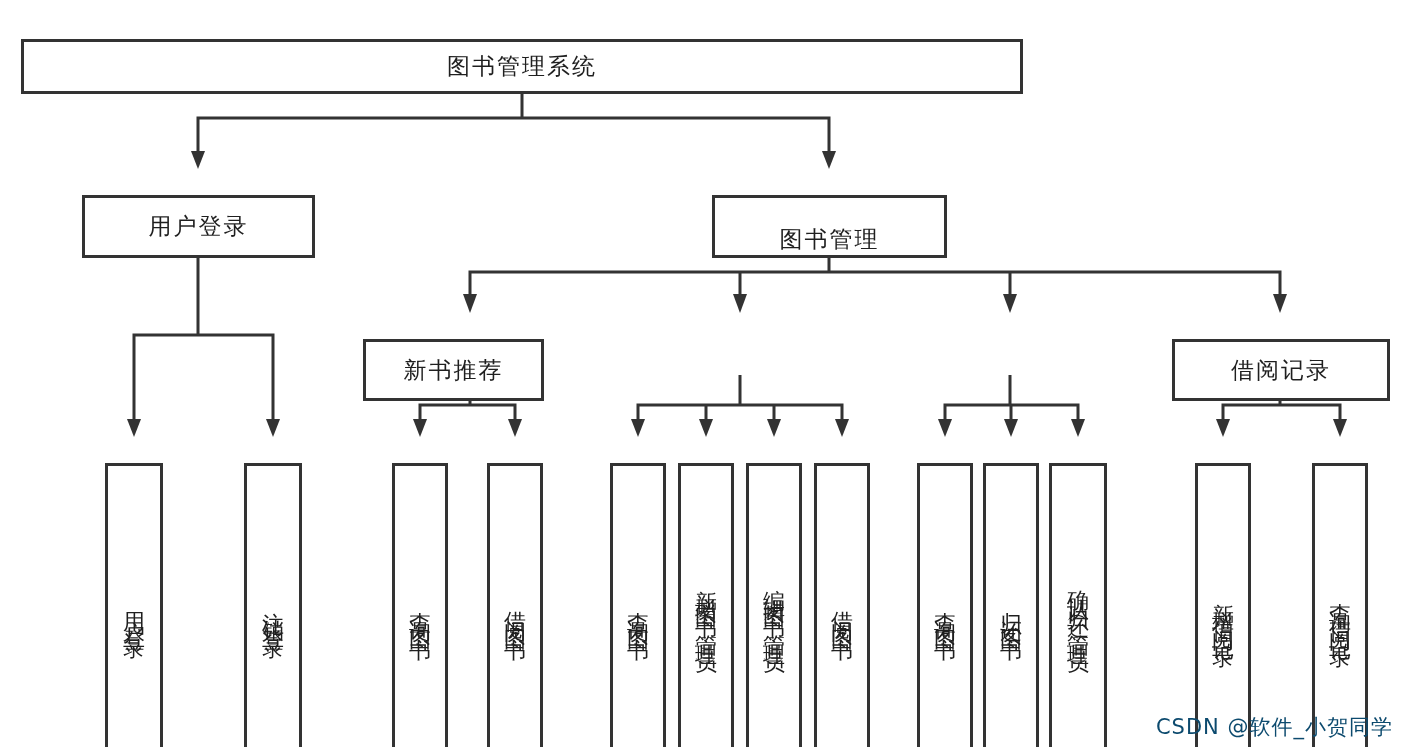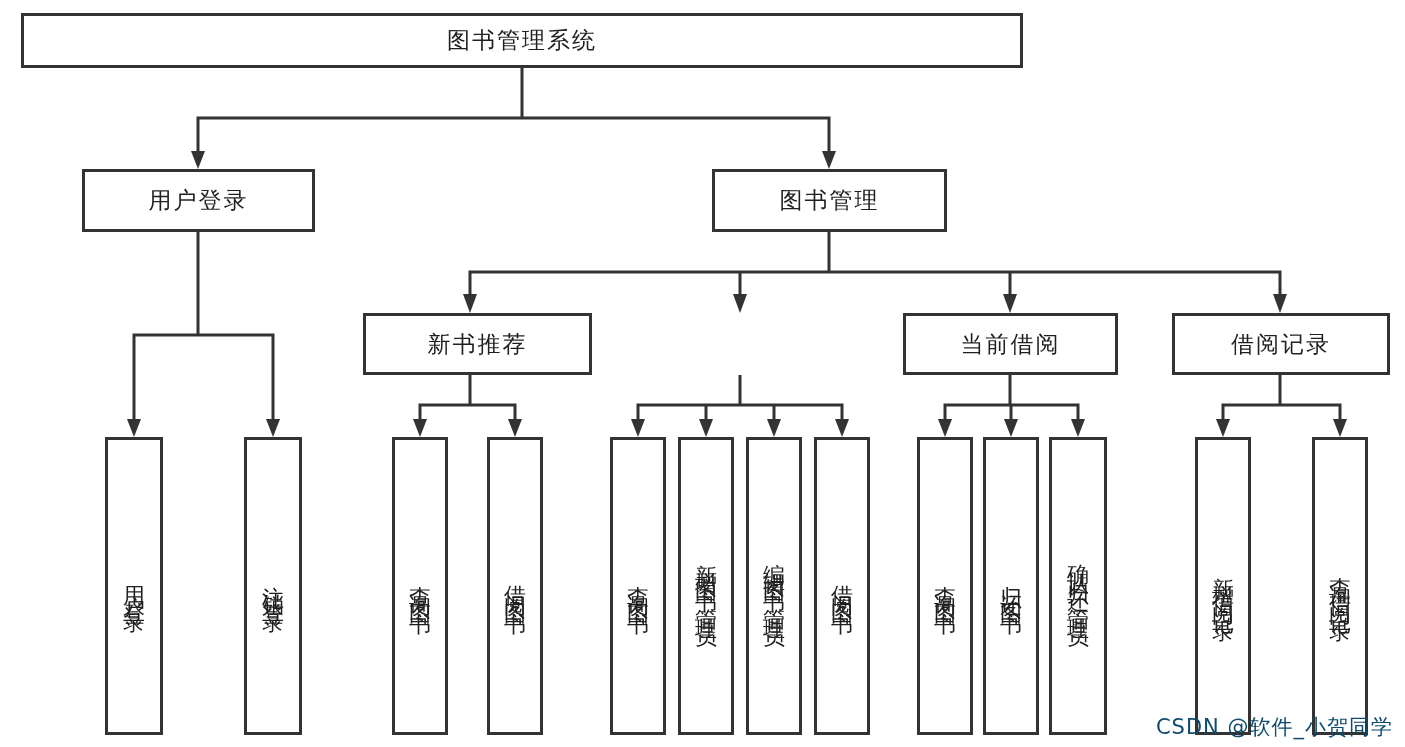--- a/index.html
+++ b/index.html
@@ -17,20 +17,21 @@
   .node {
     position: absolute;
     box-sizing: border-box;
     border: 3px solid #333333;
     background: #ffffff;
     display: flex;
     align-items: center;
     justify-content: center;
     color: #1f1f1f;
     z-index: 2;
+    margin-top: 26px;
   }
   .hbox { font-size: 23px; letter-spacing: 2px; white-space: nowrap; }
   .vbox .vtext {
     writing-mode: vertical-rl;
     text-orientation: mixed;
     font-size: 22px;
     letter-spacing: 9px;
     line-height: 1;
   }
   .watermark {
@@ -85,29 +86,26 @@
     <polygon points="1333,419 1347,419 1340,437"></polygon>
   </svg>
 
   <div class="node hbox" style="left:21px; top:13px; width:1002px; height:55px;">
     <span>图书管理系统</span>
   </div>
 
   <div class="node hbox" style="left:82px; top:169px; width:233px; height:63px;">
     <span>用户登录</span>
   </div>
-  <div class="node hbox" style="left:712px; top:169px; width:235px; height:63px;">
+  <div class="node hbox" style="left:712px; top:169px; width:235px; height:63px;align-items:flex-end;">
     <span>图书管理</span>
   </div>
 
-  <div class="node hbox" style="left:363px; top:313px; width:229px; height:62px;">
+  <div class="node hbox" style="left:363px; top:313px; width:181px; height:62px;">
     <span>新书推荐</span>
-  </div>
-  <div class="node hbox" style="left:903px; top:313px; width:215px; height:62px;">
-    <span>当前借阅</span>
   </div>
   <div class="node hbox" style="left:1172px; top:313px; width:218px; height:62px;">
     <span>借阅记录</span>
   </div>
 
   <div class="node vbox" style="left:105px; top:437px; width:58px; height:298px;">
     <span class="vtext">用户登录</span>
   </div>
   <div class="node vbox" style="left:244px; top:437px; width:58px; height:298px;">
     <span class="vtext">注销登录</span>

